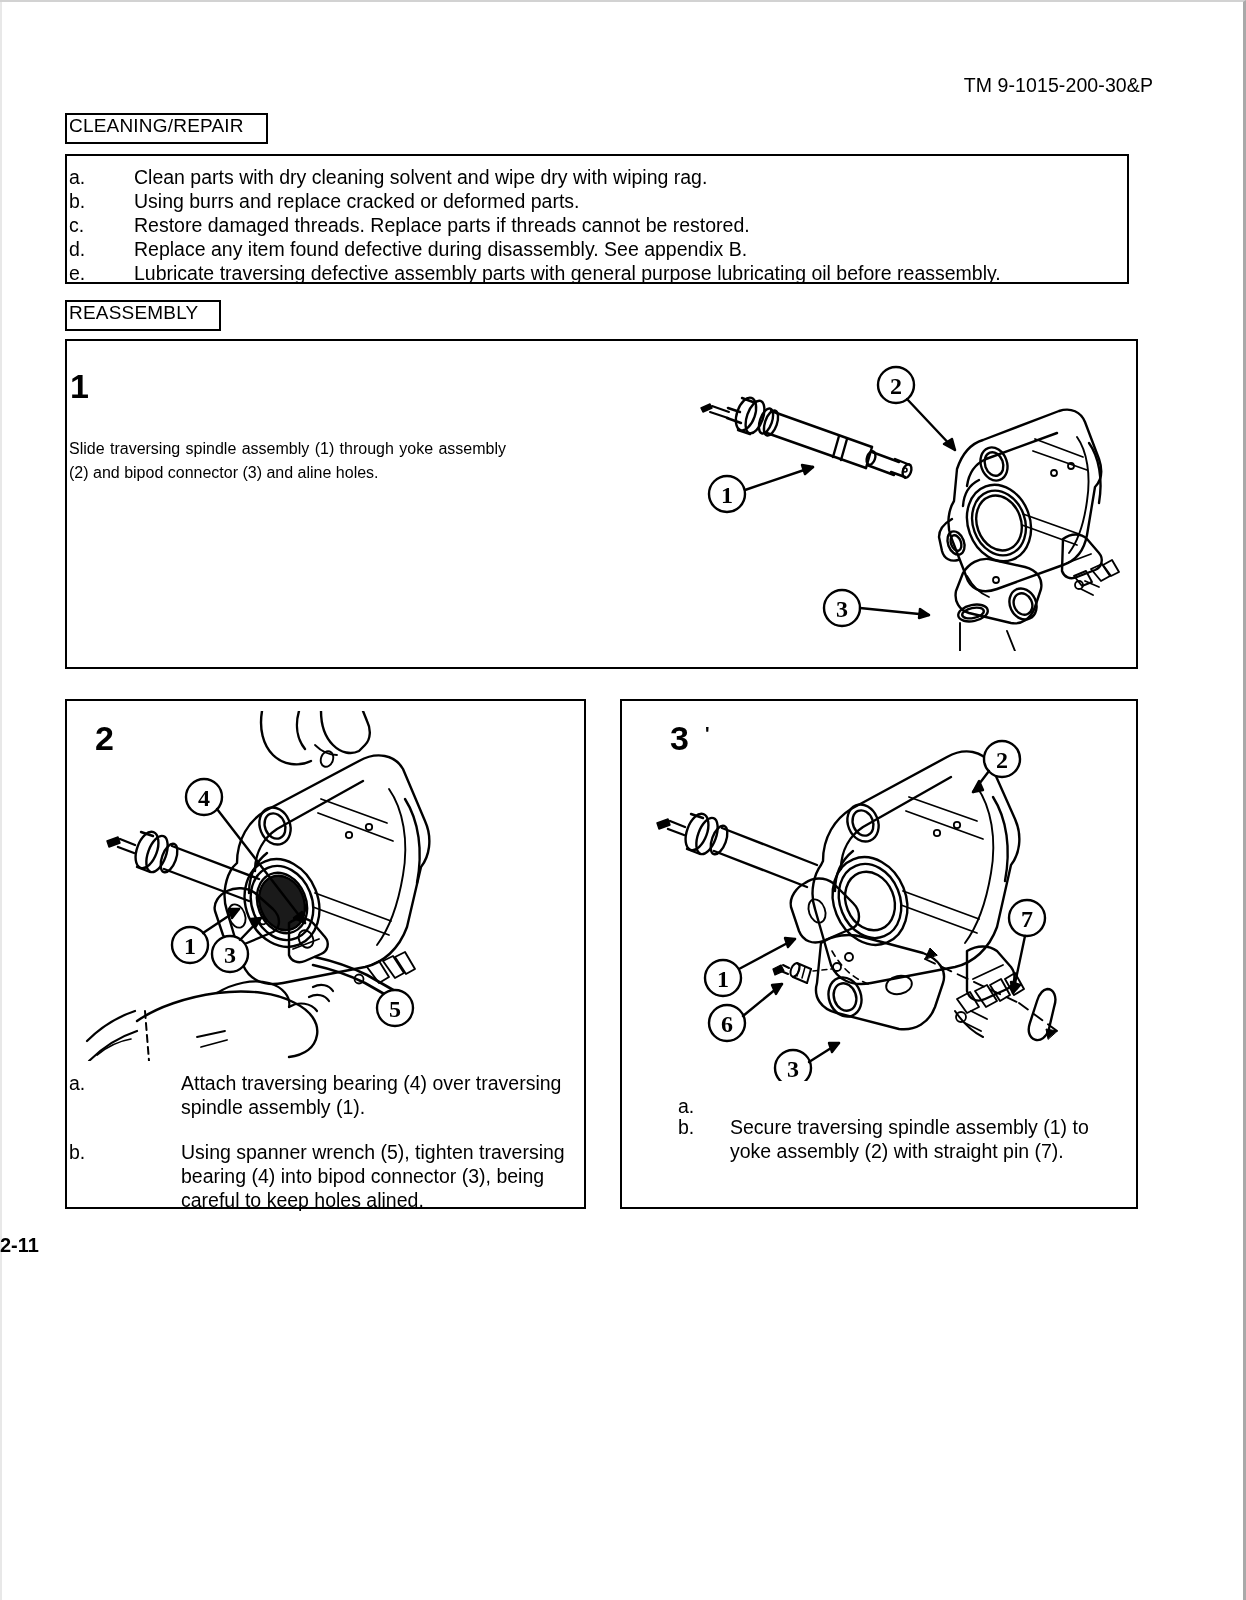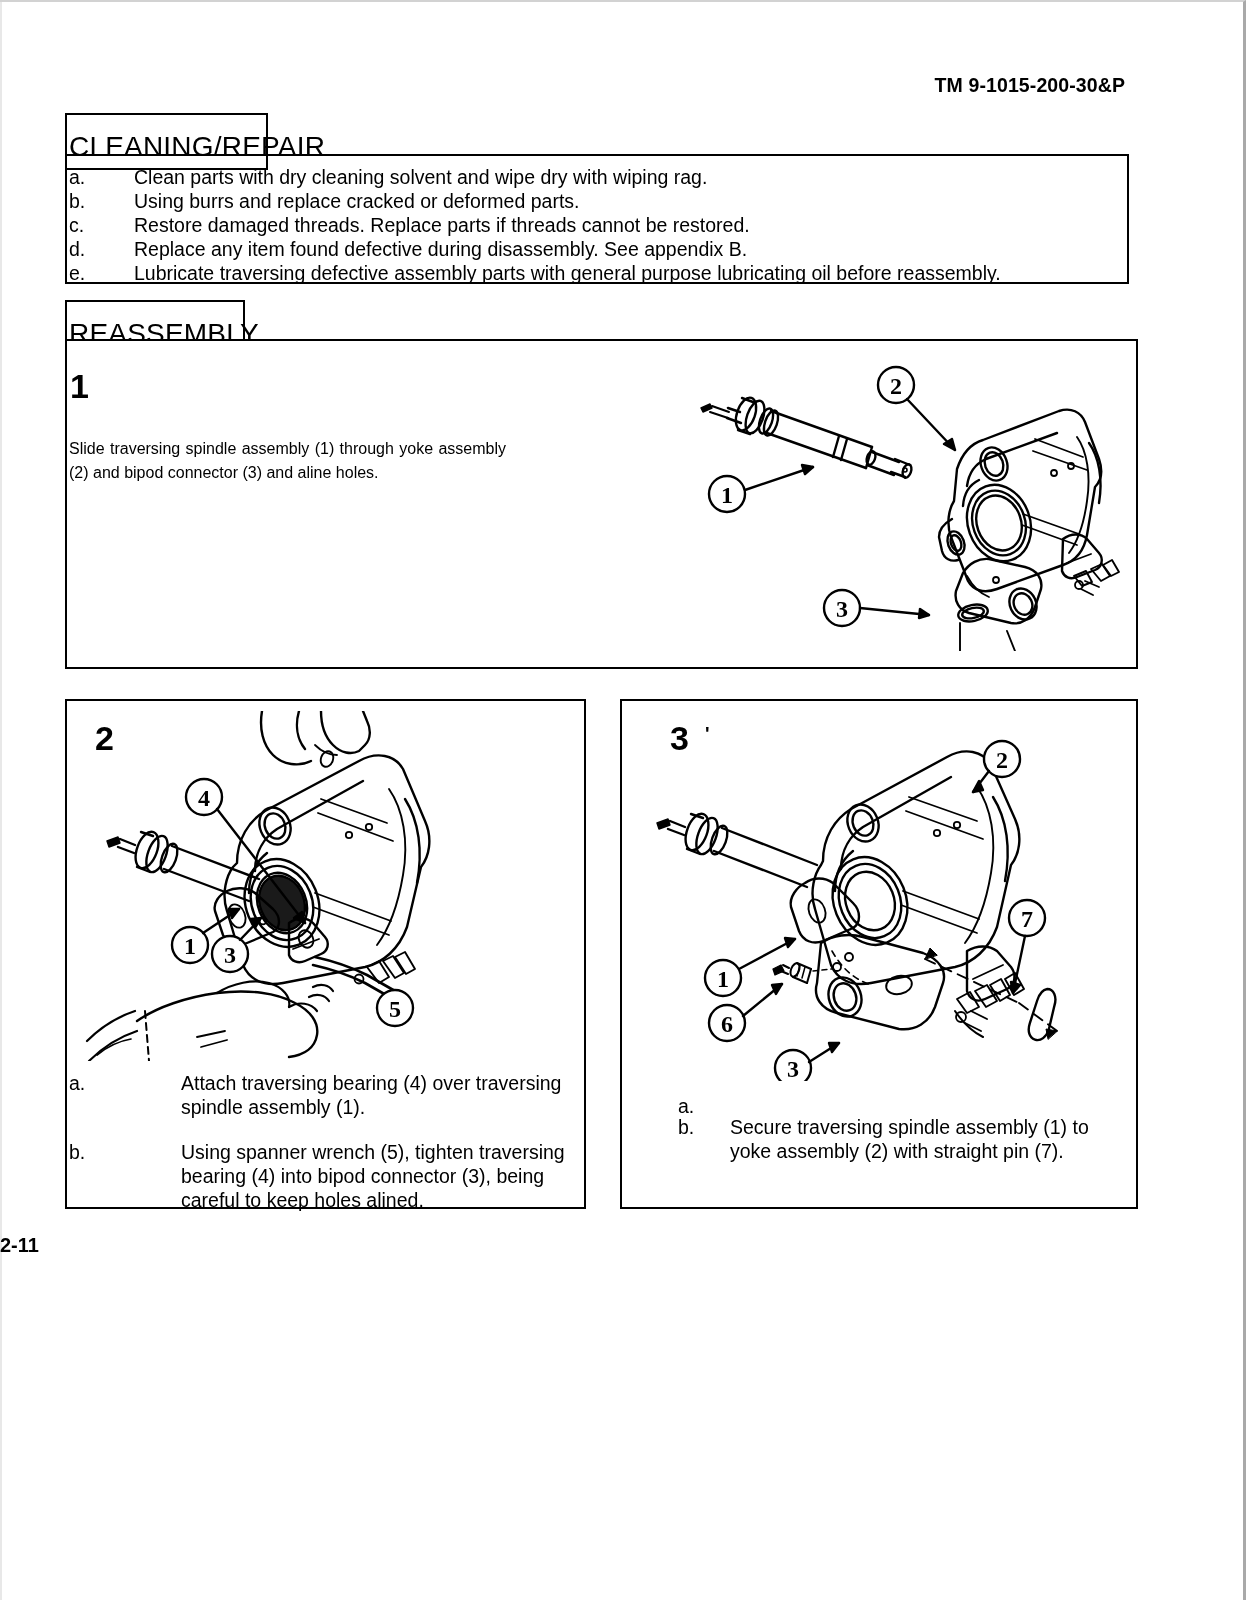--- a/index.html
+++ b/index.html
@@ -28,42 +28,42 @@
   .scan-edge-left {
     position: absolute;
     left: 0; top: 0;
     width: 2px; height: 1600px;
     background: #e8e8e8;
   }
 
   
   .doc-header {
     position: absolute;
-    right: 118px;
+    right: 90px;
     top: 72px;
     font-size: 19.5px;
-    font-weight: bold;
+    font-weight: normal;
     letter-spacing: 0.1px;
     white-space: nowrap;
     text-align: right;
   }
 
   
   .section-label {
     position: absolute;
     border: 2.5px solid #000;
     box-sizing: border-box;
-    font-size: 28px;
+    font-size: 19px;
     letter-spacing: 0.2px;
-    padding: 16px 10px 5px 2px;
+    padding: 0 10px 5px 2px;
     background: #fff;
     white-space: nowrap;
   }
   #label-cleaning { left: 65px; top: 111px; width: 203px; }
-  #label-reassembly { left: 65px; top: 298px; width: 180px; }
+  #label-reassembly { left: 65px; top: 298px; width: 156px; }
 
   
   .list-box {
     position: absolute;
     left: 65px;
     top: 152px;
     width: 1064px;
     height: 130px;
     border: 2.5px solid #000;
     box-sizing: border-box;

